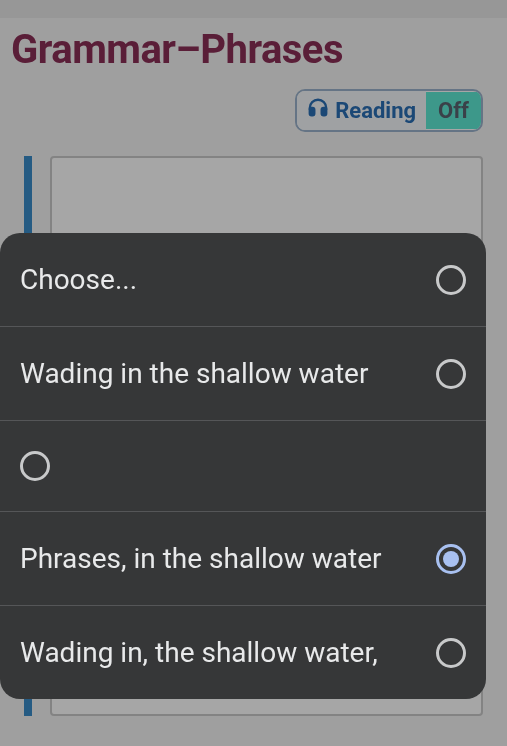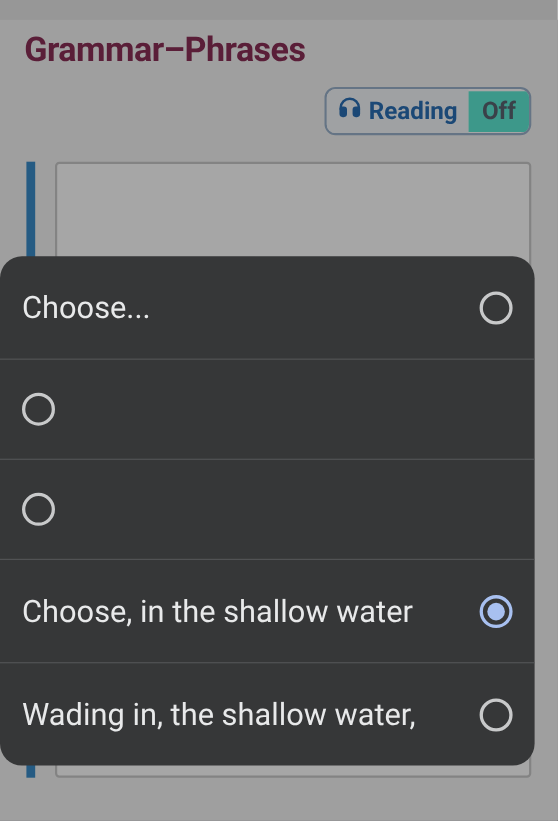--- a/index.html
+++ b/index.html
@@ -13,24 +13,24 @@
       font-family: -apple-system, BlinkMacSystemFont, 'Segoe UI', Roboto, sans-serif;
       background: #f5f5f5;
       position: relative;
       overflow: hidden;
     }
     .top-bar {
       height: 18px;
       background: #e8e8e8;
     }
     .page-title {
-      font-size: 31px;
+      font-size: 40px;
       font-weight: 700;
       color: #8b2f56;
-      padding: 8px 22px 16px;
+      padding: 8px 11px 16px;
       letter-spacing: -0.5px;
     }
     .reading-toggle-container {
       display: flex;
       justify-content: flex-end;
       padding: 0 24px 24px;
     }
     .reading-toggle {
       display: inline-flex;
       align-items: center;
@@ -159,26 +159,27 @@
 </div>
 
 <div class="overlay"></div>
 
 <div class="dropdown-sheet">
   <div class="dropdown-option">
     <span class="option-text">Choose...</span>
     <span class="radio-circle"></span>
   </div>
   <div class="dropdown-option">
+    <span class="option-text">Wading in the shallow water</span>
     <span class="radio-circle"></span>
   </div>
   <div class="dropdown-option">
     <span class="radio-circle"></span>
   </div>
   <div class="dropdown-option">
-    <span class="option-text">Choose, in the shallow water</span>
+    <span class="option-text">Phrases, in the shallow water</span>
     <span class="radio-circle selected"></span>
   </div>
   <div class="dropdown-option">
     <span class="option-text">Wading in, the shallow water,</span>
     <span class="radio-circle"></span>
   </div>
 </div>
 
 </body></html>

